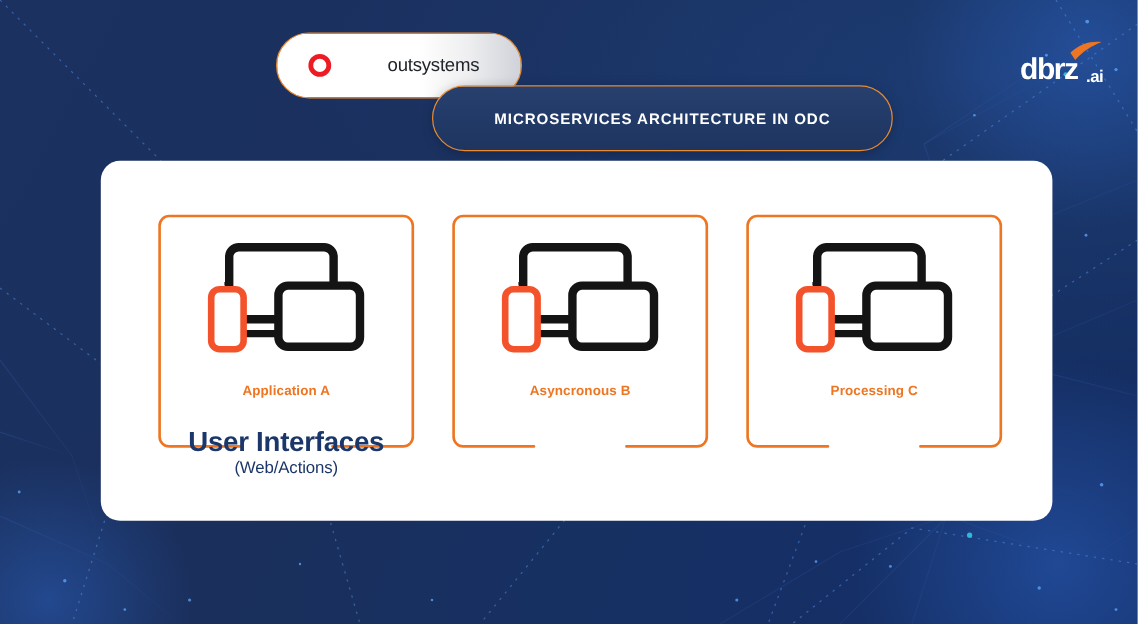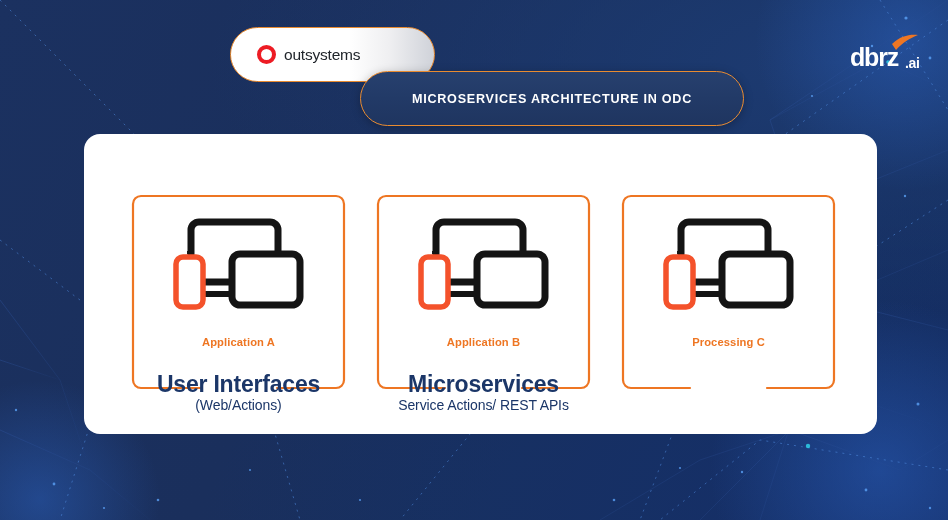--- a/index.html
+++ b/index.html
@@ -45,20 +45,21 @@
     left: 0;
     top: 0;
     width: 205px;
     height: 55px;
     border-radius: 28px;
     background: linear-gradient(90deg, #ffffff 0%, #ffffff 58%, #efeff1 78%, #cfd2d9 100%);
     border: 1.6px solid #e98b30;
     display: flex;
     align-items: center;
     padding-left: 26px;
+    gap: 39px;
   }
   .os-mark {
     width: 19px;
     height: 19px;
     border-radius: 50%;
     border: 4.6px solid #ed1c24;
     flex: 0 0 auto;
     margin-right: 8px;
   }
   .os-word {
@@ -111,21 +112,21 @@
     background: #ffffff;
     border-radius: 16px;
     display: flex;
     align-items: flex-start;
     justify-content: center;
   }
 
   #cards {
     position: absolute;
     left: 0;
-    top: 16px;
+    top: 0;
     width: 793px;
     height: 300px;
   }
 
   .card {
     position: absolute;
     top: 44px;
     width: 215px;
     height: 196px;
   }
@@ -309,26 +310,22 @@
         </svg>
 
         <svg class="card-icon" viewBox="0 0 146 104">
           <rect x="21" y="35" width="20" height="3" fill="#1a1a1a"></rect>
           <rect x="25" y="6" width="87" height="60" rx="8" stroke="#141414" stroke-width="7" fill="#fff"></rect>
           <rect x="33" y="75" width="46" height="6" rx="1" fill="#141414"></rect>
           <rect x="66" y="38" width="68" height="51" rx="8" stroke="#141414" stroke-width="7" fill="#fff"></rect>
           <rect x="10" y="41" width="27" height="50" rx="7" stroke="#f4522b" stroke-width="5.5" fill="#fff"></rect>
         </svg>
 
-        <div class="card-app">Application B</div>
-
-        <div class="card-titlewrap">
-          <div class="card-title">Microservices</div>
-          <div class="card-sub">Service Actions/ REST APIs</div>
-        </div>
+        <div class="card-app">Asyncronous B</div>
+
       </div>
 
       <div class="card c2">
         <svg class="card-frame" viewBox="0 0 215 196" fill="none">
           <path d="M69 194 H10 A8 8 0 0 1 2 186 V10 A8 8 0 0 1 10 2 H205 A8 8 0 0 1 213 10 V186 A8 8 0 0 1 205 194 H146" stroke="#ee7623" stroke-width="2.2" stroke-linecap="round"></path>
         </svg>
 
         <svg class="card-icon" viewBox="0 0 146 104">
           <rect x="21" y="35" width="20" height="3" fill="#1a1a1a"></rect>
           <rect x="25" y="6" width="87" height="60" rx="8" stroke="#141414" stroke-width="7" fill="#fff"></rect>

